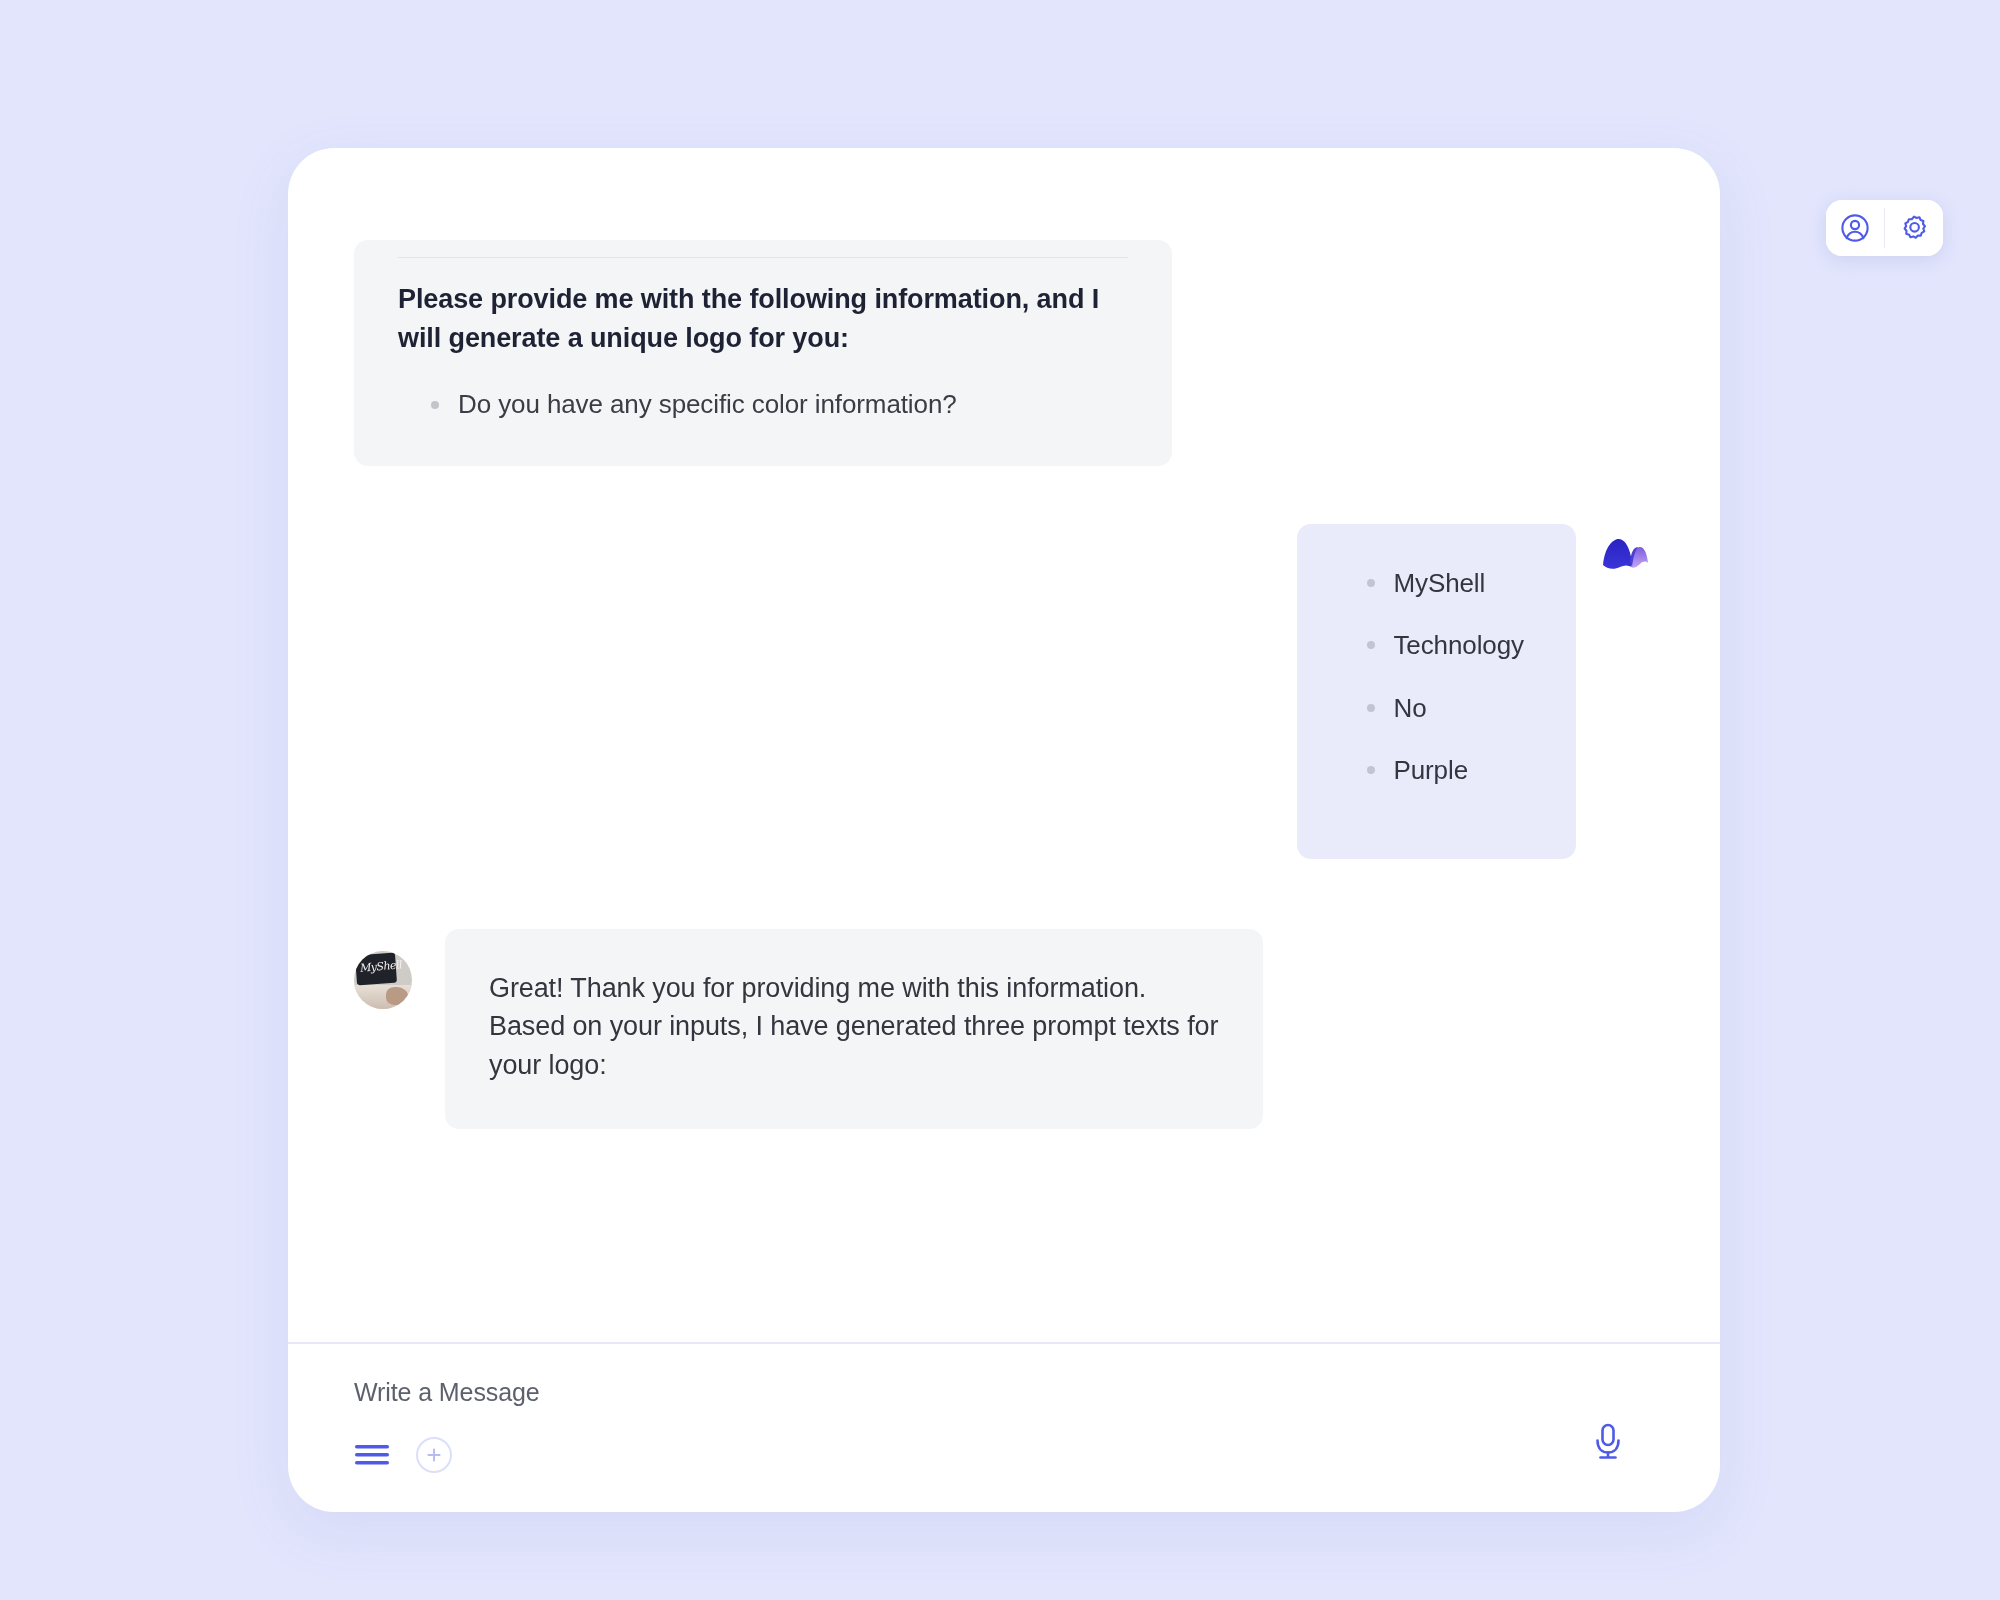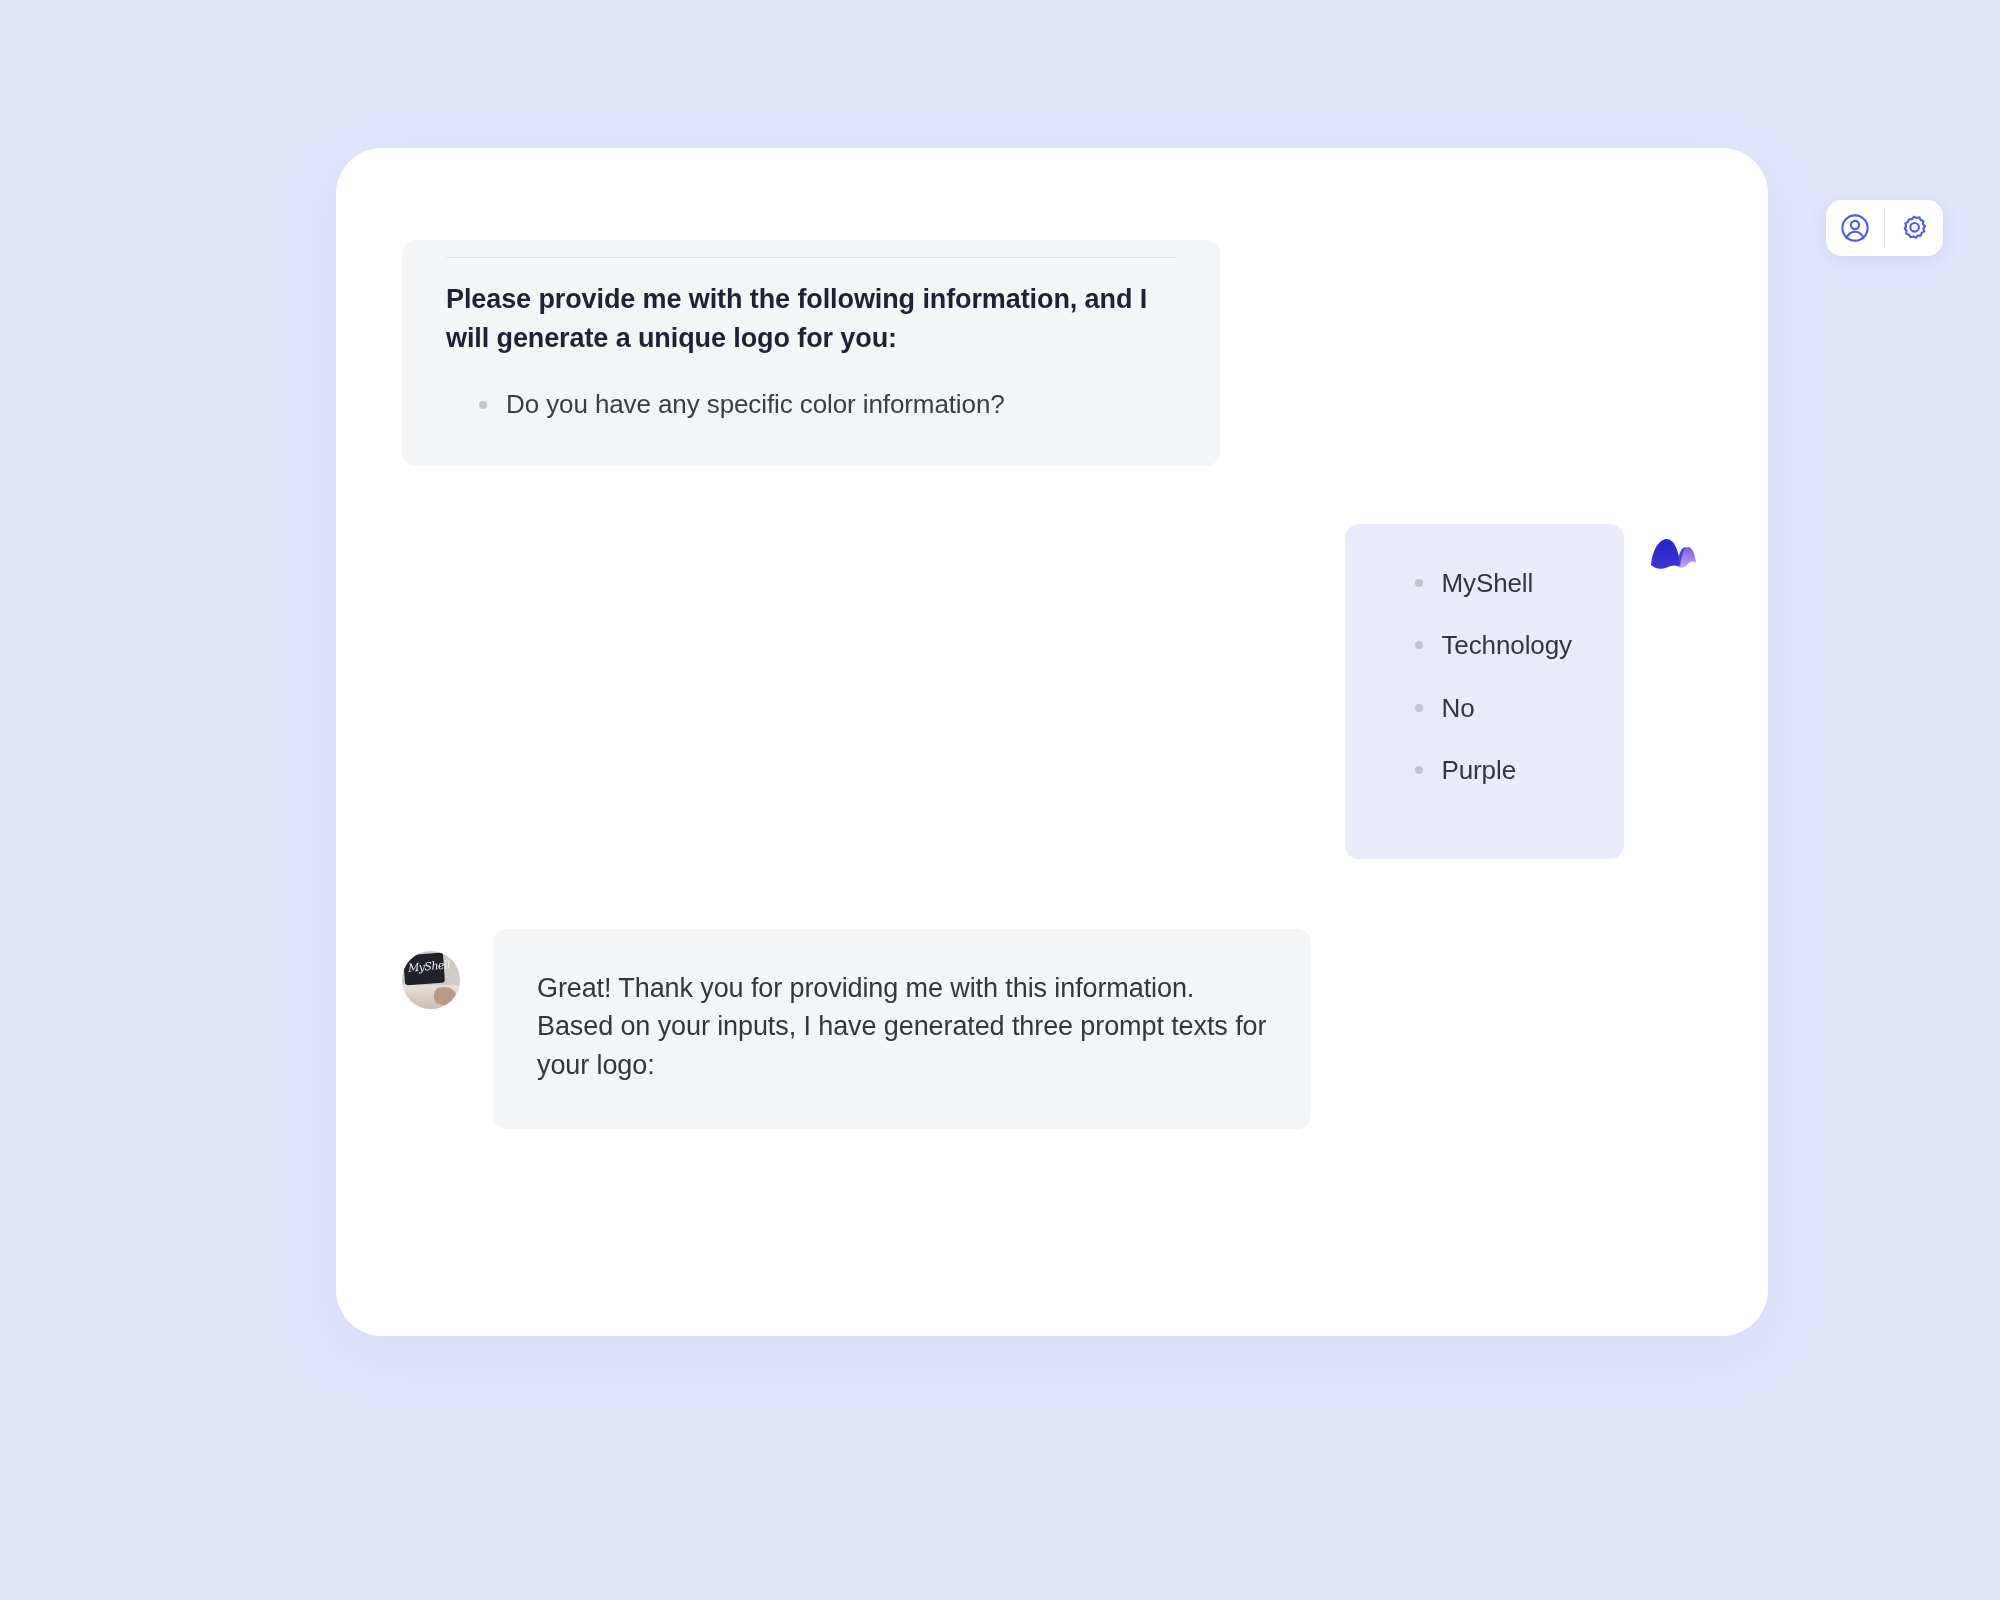--- a/index.html
+++ b/index.html
@@ -12,28 +12,27 @@
   .page {
     position: relative;
     width: 2000px; height: 1600px;
     background: #e2e5fc;
   }
 
   
   .app-card {
     position: absolute;
     left: 288px; top: 148px;
-    width: 1432px; height: 1188px;
+    width: 1432px; height: 1364px;
     background: #ffffff;
     border-radius: 46px;
     box-shadow: 0 18px 60px rgba(110,118,200,0.10);
     overflow: hidden;
     display: flex;
     flex-direction: column;
-    margin-left: 48px;
   }
 
   
   .top-controls {
     position: absolute;
     right: 57px; top: 200px;
     display: flex;
     align-items: stretch;
     background: #ffffff;
     border-radius: 16px;
@@ -273,20 +272,46 @@
         </div>
 
         <div class="bubble assistant">
           <div class="p-norm">Great! Thank you for providing me with this information. Based on your inputs, I have generated three prompt texts for your logo:</div>
 
         </div>
       </div>
 
     </div>
 
+    <div class="composer">
+      <div class="composer-placeholder">Write a Message</div>
+
+      <div class="composer-tools">
+        <svg class="menu-icon" viewBox="0 0 36 26">
+          <rect x="1" y="3" width="34" height="3.4" rx="1.7" fill="#4f5ae8"></rect>
+          <rect x="1" y="11" width="34" height="3.4" rx="1.7" fill="#4f5ae8"></rect>
+          <rect x="1" y="19" width="34" height="3.4" rx="1.7" fill="#4f5ae8"></rect>
+        </svg>
+
+        <div class="plus-btn">
+          <svg width="18" height="18" viewBox="0 0 18 18">
+            <path d="M9 3.4 L9 14.6 M3.4 9 L14.6 9" stroke="#b7bcf4" stroke-width="2" stroke-linecap="round"></path>
+          </svg>
+        </div>
+      </div>
+
+      <div class="mic-btn">
+        <svg width="32" height="42" viewBox="0 0 32 42">
+          <rect x="10.5" y="3" width="11" height="20" rx="5.5" fill="none" stroke="#4f5ae8" stroke-width="2.6"></rect>
+          <path d="M5.5 18.5 C5.5 27, 10.5 30.5, 16 30.5 C21.5 30.5, 26.5 27, 26.5 18.5" fill="none" stroke="#4f5ae8" stroke-width="2.6" stroke-linecap="round"></path>
+          <path d="M16 30.5 L16 35" stroke="#4f5ae8" stroke-width="2.6" stroke-linecap="round"></path>
+          <path d="M8.5 35.5 L23.5 35.5" stroke="#4f5ae8" stroke-width="2.6" stroke-linecap="round"></path>
+        </svg>
+      </div>
+    </div>
 
   </div>
 
   <div class="top-controls">
     <div class="ctrl-btn">
       <svg width="30" height="30" viewBox="0 0 30 30">
         <circle cx="15" cy="15" r="12.6" fill="none" stroke="#4f5ae8" stroke-width="2.1"></circle>
         <circle cx="15" cy="12" r="4.1" fill="none" stroke="#4f5ae8" stroke-width="2.1"></circle>
         <path d="M6.6 25.2 C8.2 20.8, 11.3 18.8, 15 18.8 C18.7 18.8, 21.8 20.8, 23.4 25.2" fill="none" stroke="#4f5ae8" stroke-width="2.1" stroke-linecap="round"></path>
       </svg>

